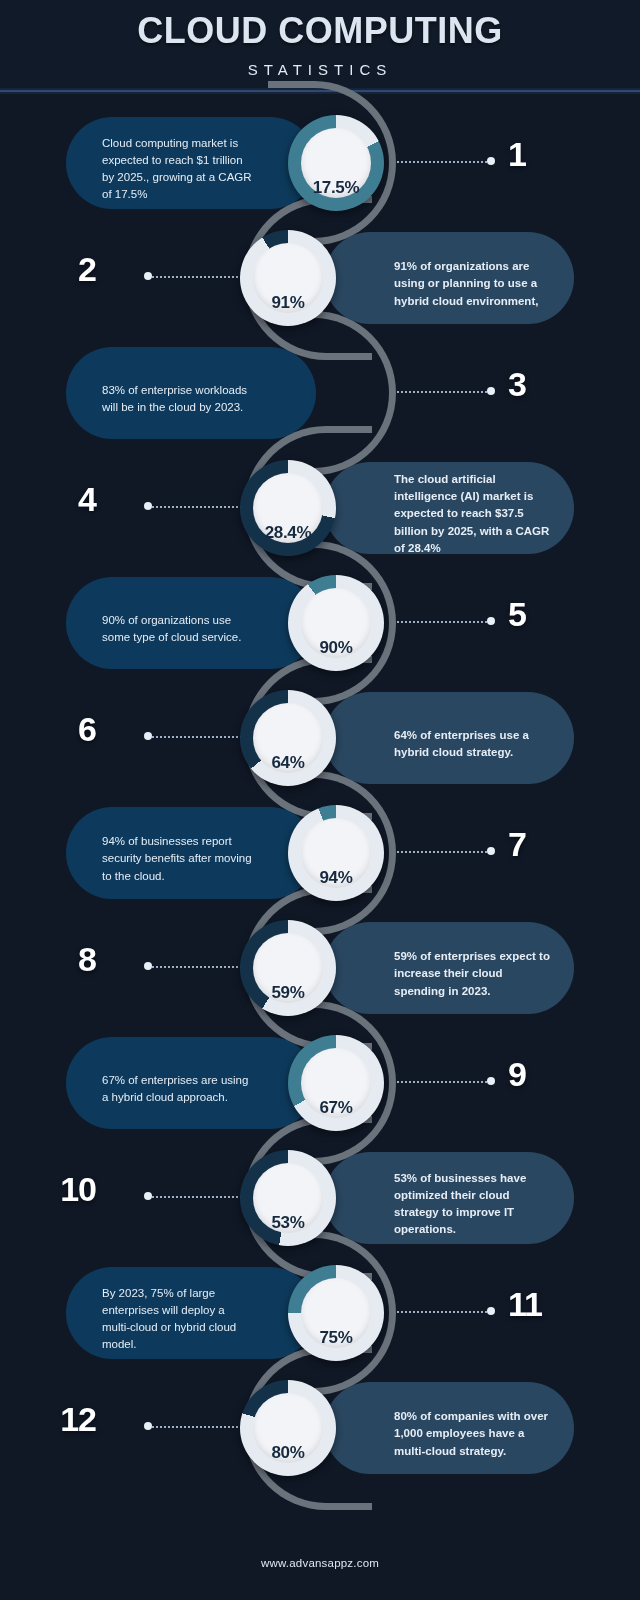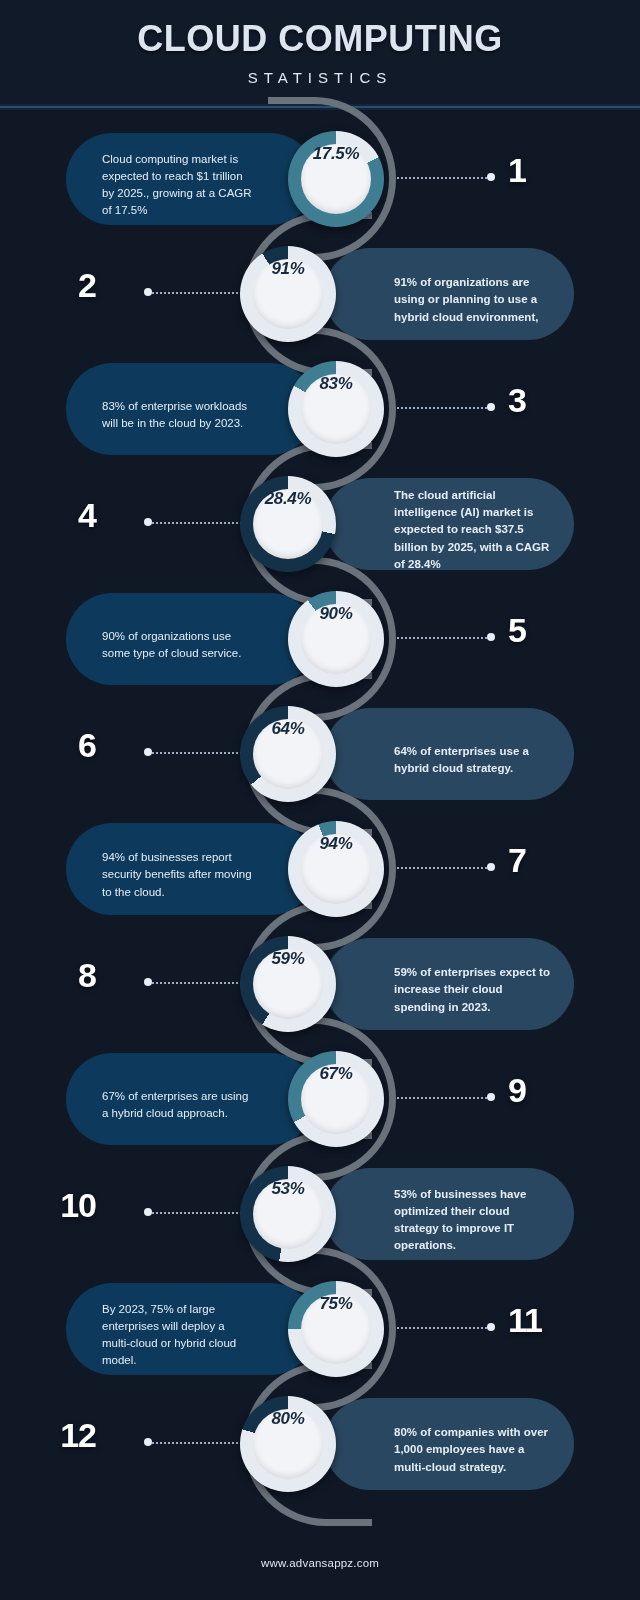--- a/index.html
+++ b/index.html
@@ -8,21 +8,21 @@
     width: 640px;
     height: 1600px;
     background: #101826;
     font-family: "Liberation Sans", sans-serif;
     overflow: hidden;
     position: relative;
   }
 
   
   .header {
-    height: 104px;
+    height: 88px;
     display: flex;
     flex-direction: column;
     align-items: center;
     justify-content: center;
     background: #111a28;
   }
   .title {
     font-size: 36px;
     font-weight: bold;
     letter-spacing: 0.5px;
@@ -129,23 +129,22 @@
     box-shadow: 0 3px 8px rgba(0,0,0,0.45);
   }
   .donut-hole {
     position: absolute;
     top: 13px; left: 13px;
     width: 70px; height: 70px;
     border-radius: 50%;
     background: #f2f4f7;
     box-shadow: inset 0 -3px 6px rgba(0,0,0,0.10);
     display: flex;
-    align-items: flex-start;
+    align-items: flex-end;
     justify-content: center;
-    font-style: italic;
   }
   .donut-value {
     font-size: 17px;
     font-weight: bold;
     color: #172a3f;
     letter-spacing: -0.3px;
   }
 
   
   .connector {
@@ -234,27 +233,20 @@
       </div>
       <div class="connector"></div>
       <div class="connector-dot"></div>
       <div class="index-num">2</div>
     </div>
     <div class="row left">
       <div class="ribbon"></div>
       <div class="pill">
         <div class="pill-text">83% of enterprise workloads will be in the cloud by 2023.</div>
       </div>
-      <div class="donut-wrap">
-        <div class="donut" style="background: conic-gradient(rgb(230, 235, 241) 0deg, rgb(230, 235, 241) 298.8deg, rgb(63, 125, 146) 298.8deg, rgb(63, 125, 146) 360deg);">
-          <div class="donut-hole">
-            <div class="donut-value">83%</div>
-          </div>
-        </div>
-      </div>
       <div class="connector"></div>
       <div class="connector-dot"></div>
       <div class="index-num">3</div>
     </div>
     <div class="row right">
       <div class="ribbon"></div>
       <div class="pill">
         <div class="pill-text">The cloud artificial intelligence (AI) market is expected to reach $37.5 billion by 2025, with a CAGR of 28.4%</div>
       </div>
       <div class="donut-wrap">

